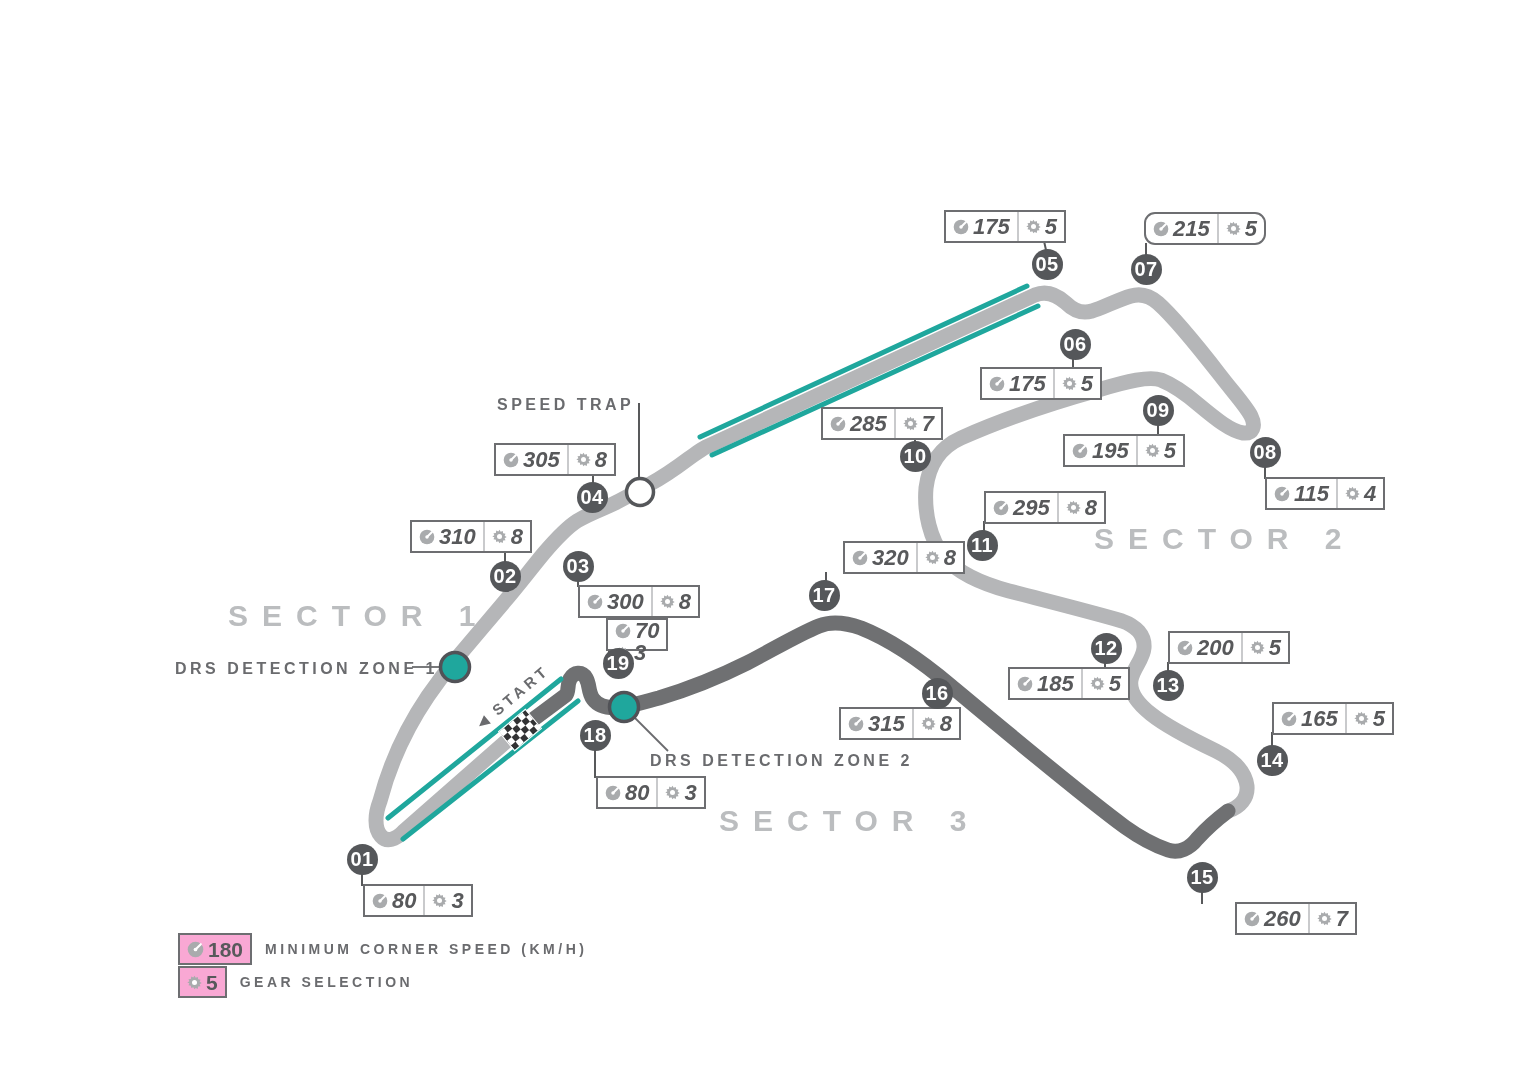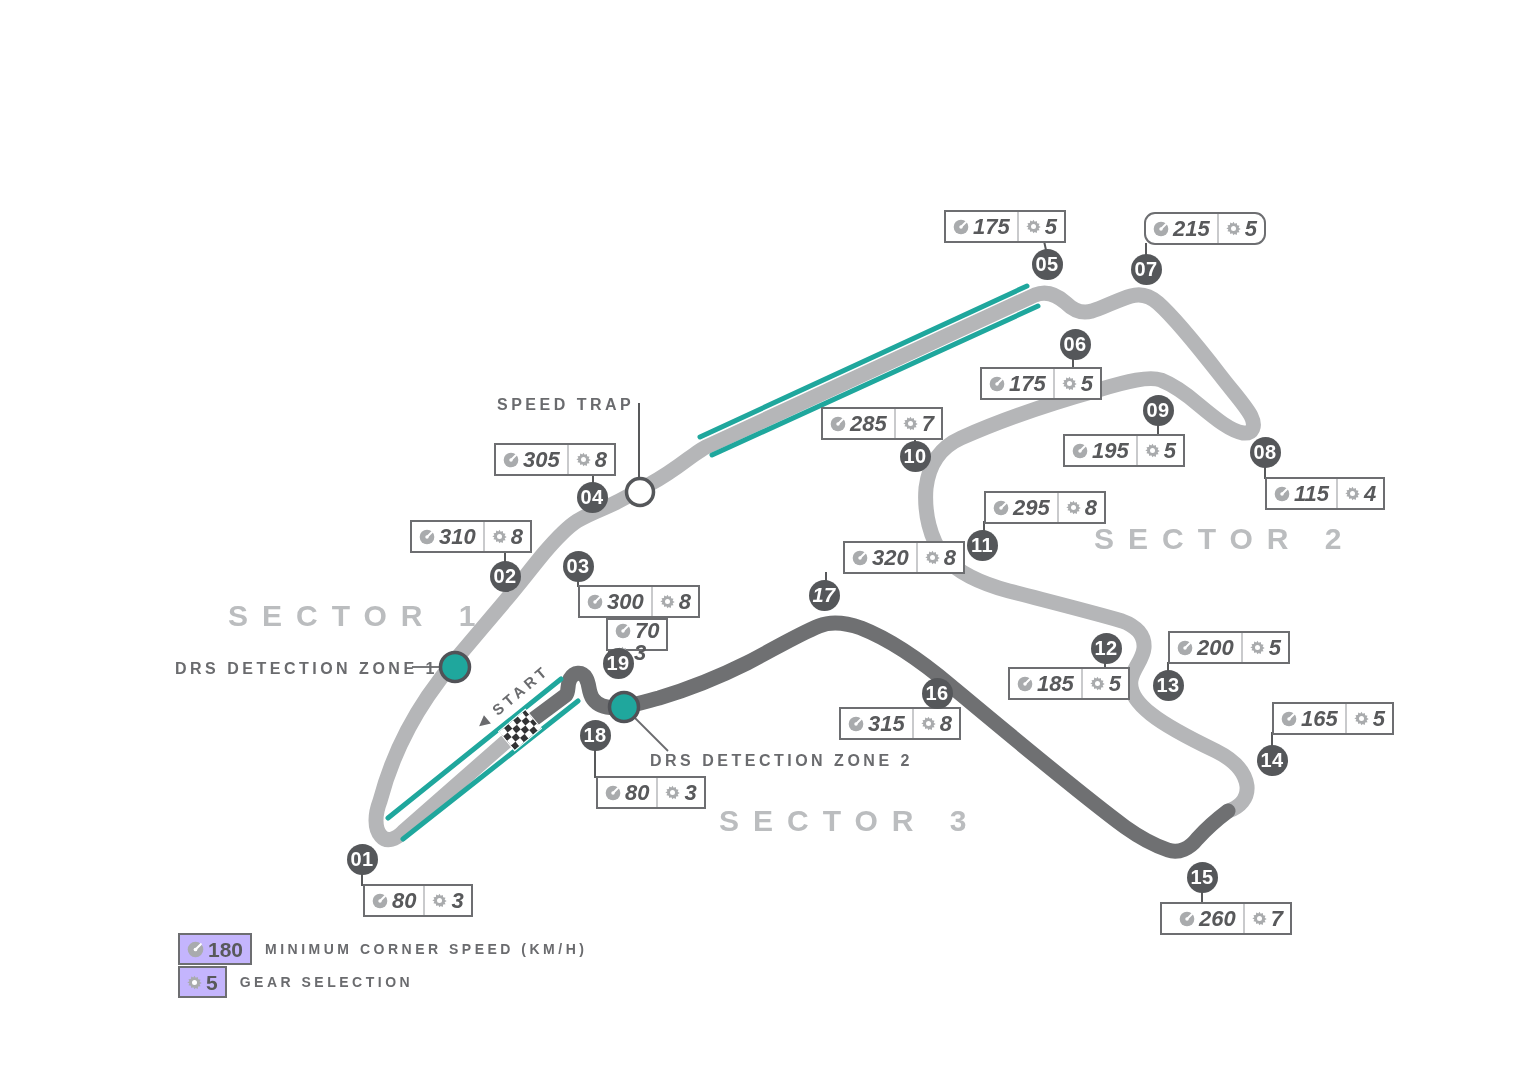--- a/index.html
+++ b/index.html
@@ -37,21 +37,21 @@
     transform:rotate(-40deg);font-size:15px;font-weight:700;letter-spacing:4px;color:var(--caption);z-index:6;
   }
   .start-arrow{font-size:13px;letter-spacing:2px;vertical-align:1px;}
   .flag{
     position:absolute;left:502px;top:717px;width:34px;height:24px;
     transform:rotate(-40deg);z-index:6;
     background:repeating-conic-gradient(#323234 0% 25%, #ffffff 25% 50%);
     background-size:12px 12px;border:1px solid #ffffff;
   }
   .legend-row{position:absolute;display:flex;align-items:center;gap:13px;z-index:6;}
-  .legend-box{display:inline-flex;align-items:center;gap:4px;background:#c4b5fd;border:2px solid var(--box-border);height:28px;padding:0 7px;}
+  .legend-box{display:inline-flex;align-items:center;gap:4px;background:#f9a8d4;border:2px solid var(--box-border);height:28px;padding:0 7px;}
   .legend-val{font-weight:700;font-size:21px;color:var(--text-dark);line-height:1;}
   .legend-text{font-size:14px;font-weight:700;letter-spacing:3.5px;color:var(--caption);white-space:nowrap;}
   .hidden-defs{position:absolute;width:0;height:0;overflow:hidden;}
 </style>
 </head>
 <body style="--teal: #1fa79d; --track-light: #b5b6b8; --track-dark: #6f7072; --marker-bg: #55575a; --text-dark: #58595b; --caption: #6a6b6e; --sector: #bbbdbf; --box-border: #6d6e71; --icon-gray: #a9abad;">
 
 <svg class="hidden-defs" aria-hidden="true">
   <defs>
     <symbol id="icon-speed" viewBox="0 0 24 24">
@@ -457,21 +457,21 @@
         </svg>
         <span class="val gear-val">5</span>
       </span>
     </div>
   </div>
 
   <div class="corner">
     <div class="marker" style="left: 1186.5px; top: 861.5px;">
       <span class="marker-num">15</span>
     </div>
-    <div class="label-box" style="left: 1160px; top: 902px; padding-left: 10px;">
+    <div class="label-box" style="left: 1235px; top: 902px;">
       <span class="cell">
         <svg class="ic" width="16" height="16">
           <use href="#icon-speed" width="16" height="16"></use>
         </svg>
         <span class="val speed-val">260</span>
       </span>
       <span class="divider"></span>
       <span class="cell">
         <svg class="ic" width="15" height="15">
           <use href="#icon-gear" width="15" height="15"></use>
@@ -496,21 +496,21 @@
       <span class="cell">
         <svg class="ic" width="15" height="15">
           <use href="#icon-gear" width="15" height="15"></use>
         </svg>
         <span class="val gear-val">8</span>
       </span>
     </div>
   </div>
 
   <div class="corner">
-    <div class="marker" style="left: 808.5px; top: 579.5px; font-style: italic;">
+    <div class="marker" style="left: 808.5px; top: 579.5px;">
       <span class="marker-num">17</span>
     </div>
     <div class="label-box" style="left: 823px; top: 541px; margin-left: 20px;">
       <span class="cell">
         <svg class="ic" width="16" height="16">
           <use href="#icon-speed" width="16" height="16"></use>
         </svg>
         <span class="val speed-val">320</span>
       </span>
       <span class="divider"></span>

